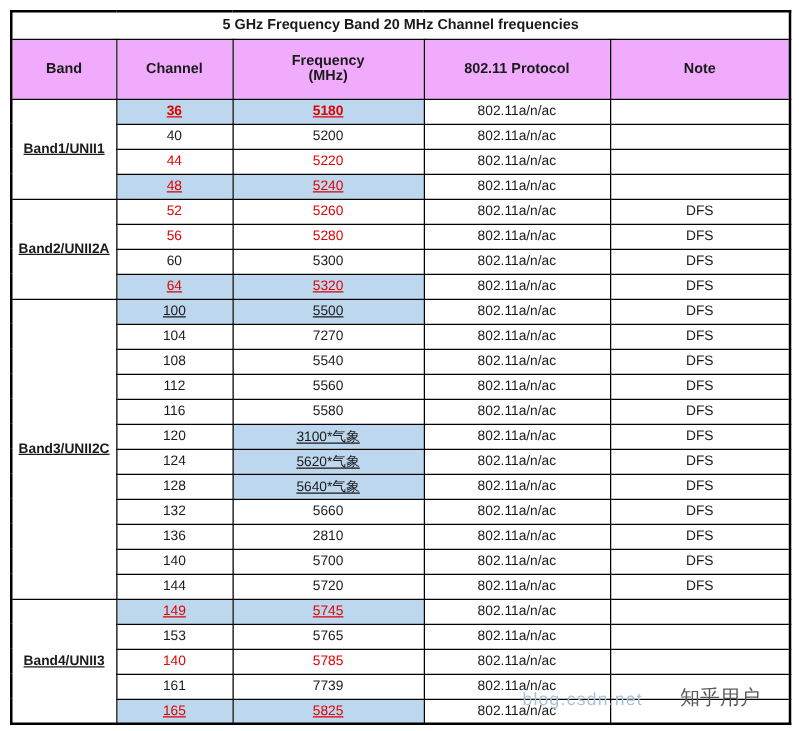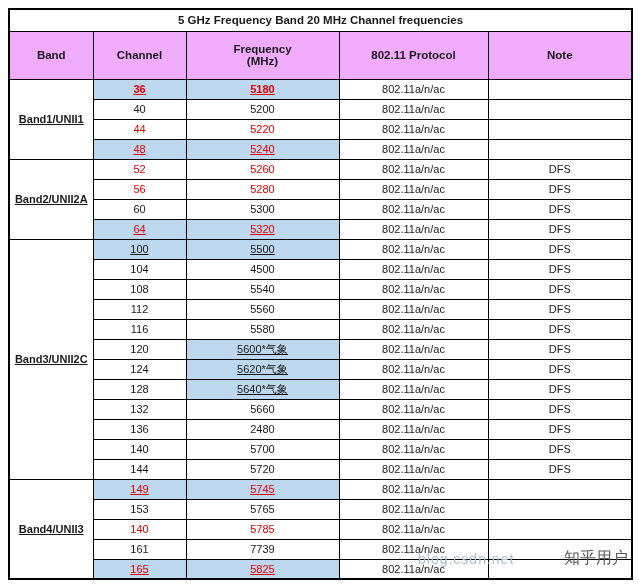--- a/index.html
+++ b/index.html
@@ -56,21 +56,21 @@
   .wm-site {
     position: absolute;
     left: 418px;
     top: 3px;
     font-size: 14px;
     color: #a9c3d6;
     letter-spacing: 1px;
   }
   .wm-user {
     position: absolute;
-    left: 564px;
+    left: 544px;
     top: 0;
     font-size: 16px;
     color: #5b5b5b;
   }
 </style>
 </head>
 <body>
 
 <div class="page">
   <table class="freq-table">
@@ -147,21 +147,21 @@
         </tr>
         <tr>
           <td class="band" rowspan="12">Band3/UNII2C</td>
           <td class="hl">100</td>
           <td class="hl">5500</td>
           <td>802.11a/n/ac</td>
           <td>DFS</td>
         </tr>
         <tr>
           <td>104</td>
-          <td>4500</td>
+          <td>7270</td>
           <td>802.11a/n/ac</td>
           <td>DFS</td>
         </tr>
         <tr>
           <td>108</td>
           <td>5540</td>
           <td>802.11a/n/ac</td>
           <td>DFS</td>
         </tr>
         <tr>
@@ -171,21 +171,21 @@
           <td>DFS</td>
         </tr>
         <tr>
           <td>116</td>
           <td>5580</td>
           <td>802.11a/n/ac</td>
           <td>DFS</td>
         </tr>
         <tr>
           <td>120</td>
-          <td class="hl">5600*气象</td>
+          <td class="hl">3100*气象</td>
           <td>802.11a/n/ac</td>
           <td>DFS</td>
         </tr>
         <tr>
           <td>124</td>
           <td class="hl">5620*气象</td>
           <td>802.11a/n/ac</td>
           <td>DFS</td>
         </tr>
         <tr>
@@ -195,21 +195,21 @@
           <td>DFS</td>
         </tr>
         <tr>
           <td>132</td>
           <td>5660</td>
           <td>802.11a/n/ac</td>
           <td>DFS</td>
         </tr>
         <tr>
           <td>136</td>
-          <td>2480</td>
+          <td>2810</td>
           <td>802.11a/n/ac</td>
           <td>DFS</td>
         </tr>
         <tr>
           <td>140</td>
           <td>5700</td>
           <td>802.11a/n/ac</td>
           <td>DFS</td>
         </tr>
         <tr>

